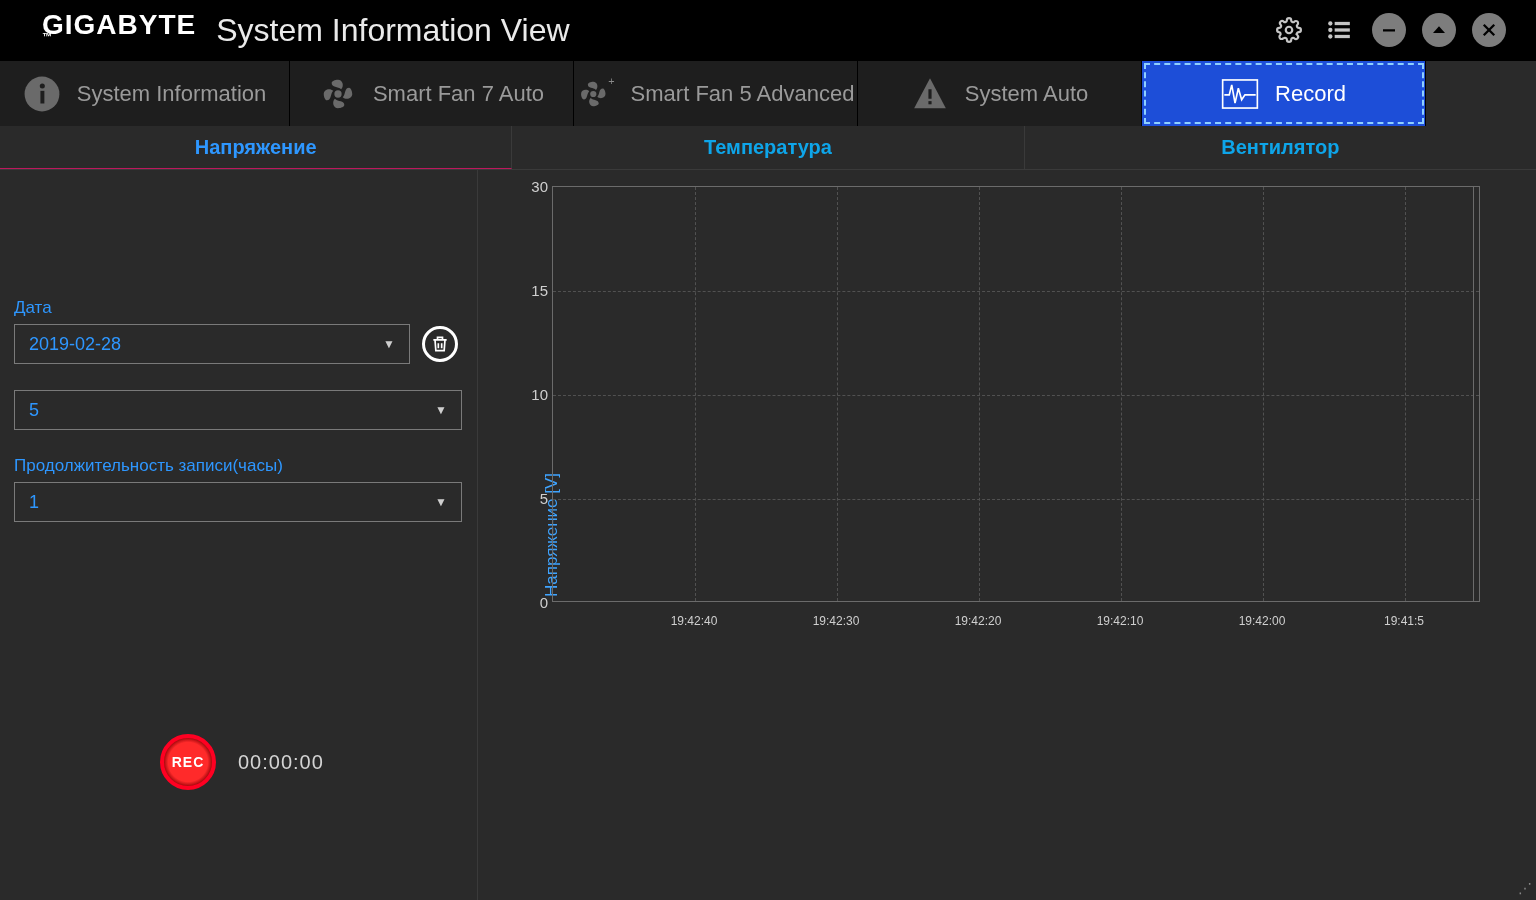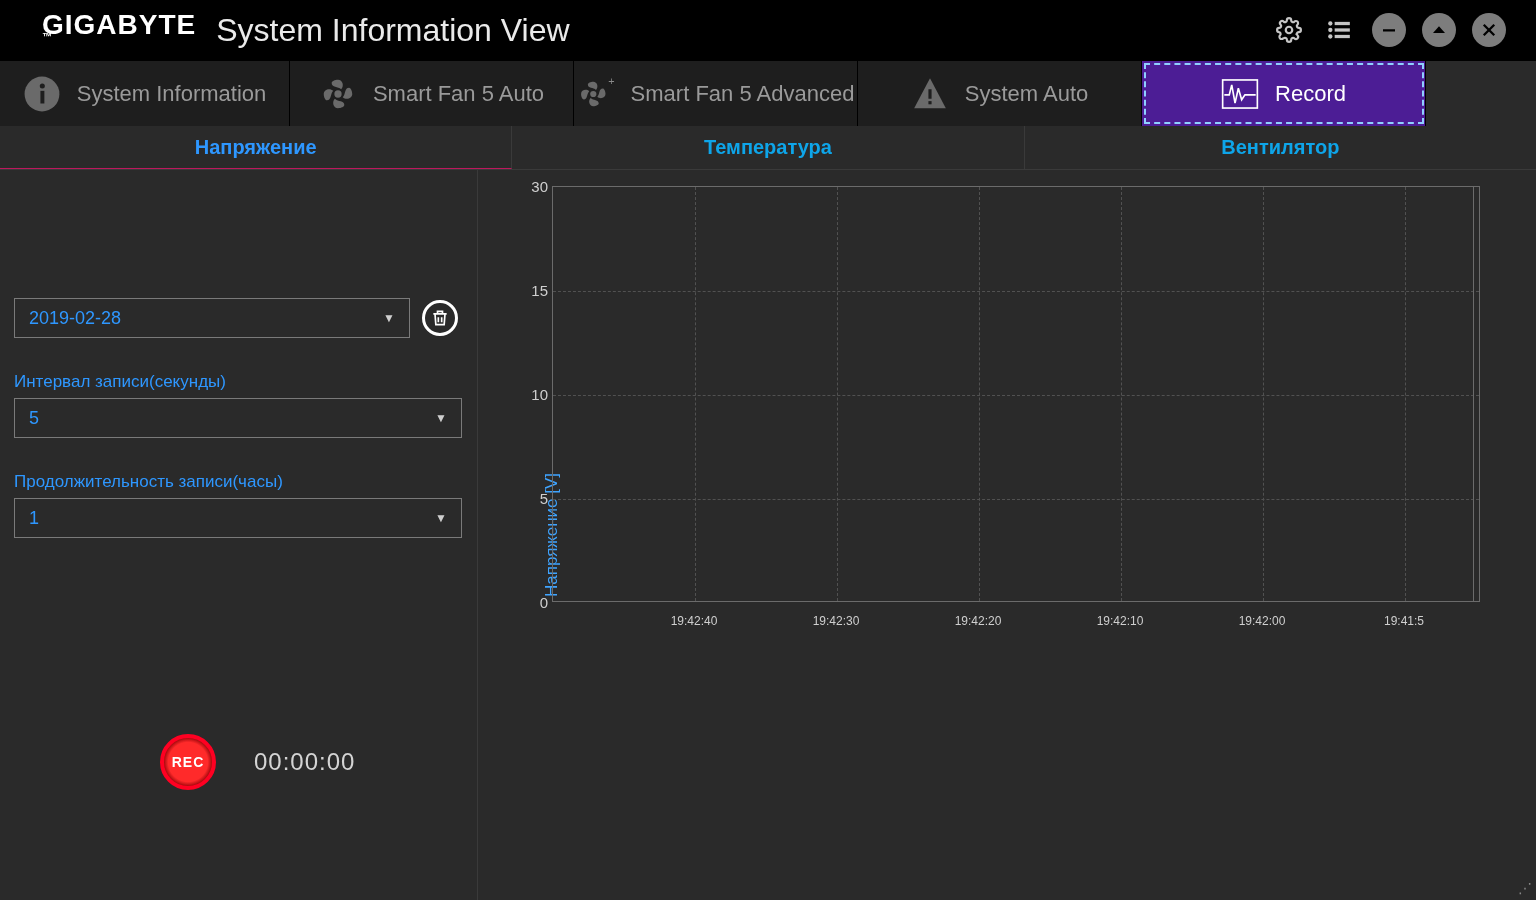--- a/index.html
+++ b/index.html
@@ -10,38 +10,38 @@
   .brand .tm { font-size:10px; margin-left:2px; position:relative; top:-10px; }
   .apptitle { color:#eaeaea; font-size:32px; font-weight:300; margin-left:22px; }
   .tb-spacer { flex:1; }
   .tb-icon { width:34px; height:34px; border-radius:50%; display:flex; align-items:center; justify-content:center; margin-left:16px; color:#c5c5c5; cursor:pointer; }
   .tb-icon.circle { background:#7d7d7d; color:#000; font-weight:bold; font-size:20px; }
   .tb-icon.plain { font-size:28px; background:transparent; border-radius:0;}
   
   .tabs { height:66px; display:flex; border-top:1px solid #000; }
   .tab { flex:0 0 284px; display:flex; align-items:center; justify-content:center; gap:16px; color:#9a9a9a; font-size:22px; font-weight:500; background:#1e1e1e; border-right:1px solid #000; cursor:pointer; }
   .tab .ticon { width:38px; height:38px; display:flex; align-items:center; justify-content:center; }
-  .tab.active { background:#4c1d95; color:#fff; outline:2px dashed #8fd0ff; outline-offset:-4px; }
+  .tab.active { background:#1d4ed8; color:#fff; outline:2px dashed #8fd0ff; outline-offset:-4px; }
   
   .subtabs { height:44px; display:flex; border-bottom:1px solid #3a3a3a; }
   .subtab { flex:1; display:flex; align-items:center; justify-content:center; font-size:20px; font-weight:600; color:#0ea5e9; cursor:pointer; border-right:1px solid #3a3a3a; }
   .subtab:last-child { border-right:none; }
   .subtab.active { color:#2e97ff; border-bottom:1px solid #be185d; }
   
   .main { display:flex; height:730px; }
   .left { width:478px; padding:128px 14px 0 14px; position:relative; border-right:1px solid #3a3a3a; }
   .field-label { color:#2e97ff; font-size:17px; margin-bottom:6px; }
-  .field-row { display:flex; align-items:center; gap:12px; margin-bottom:34px; }
+  .field-row { display:flex; align-items:center; gap:12px; margin-bottom:26px; }
   .select { flex:0 0 396px; height:40px; border:1px solid #7a7a7a; background:transparent; color:#2e97ff; padding:0 14px; display:flex; align-items:center; justify-content:space-between; font-size:18px; cursor:pointer; }
   .select.full { flex:0 0 448px; }
   .select .caret { color:#cfcfcf; font-size:12px; }
   .trash { width:36px; height:36px; border:3px solid #fff; border-radius:50%; display:flex; align-items:center; justify-content:center; color:#fff; cursor:pointer; }
   .rec-row { position:absolute; left:160px; bottom:110px; display:flex; align-items:center; gap:22px; }
   .rec-btn { width:56px; height:56px; border-radius:50%; border:4px solid #ff0022; background:radial-gradient(circle at 50% 50%, #ff2a2a 0 58%, #8a0005 75%); display:flex; align-items:center; justify-content:center; color:#fff; font-weight:bold; font-size:14px; letter-spacing:1px; cursor:pointer; }
-  .rec-time { color:#d4d4d4; font-size:24px; letter-spacing:1px;margin-left:16px;}
+  .rec-time { color:#d4d4d4; font-size:20px; letter-spacing:1px;}
   
   .right { flex:1; position:relative; padding:10px 10px 0 56px; }
   .ylab { position:absolute; left:12px; top:50%; transform:translateY(-50%) rotate(-90deg); transform-origin:center; color:#3fa4ff; font-size:17px; white-space:nowrap; }
   .plot { position:absolute; left:74px; top:16px; width:928px; height:416px; border:1px solid #6b6b6b; }
   .vgrid, .hgrid { position:absolute; background:transparent; }
   .vgrid { top:0; bottom:0; border-left:1px dashed #515151; }
   .hgrid { left:0; right:0; border-top:1px dashed #515151; }
   .ytick { position:absolute; left:50px; color:#cfcfcf; font-size:15px; transform:translateY(-50%); text-align:right; width:20px;}
   .xtick { position:absolute; top:444px; color:#cfcfcf; font-size:12px; transform:translateX(-50%); white-space:nowrap;}
   
@@ -102,21 +102,21 @@
       </span>
     <span>System Information</span>
   </div>
   <div class="tab">
     <span class="ticon">
         <svg width="38" height="38" viewBox="0 0 24 24" fill="#6a6a6a">
           <circle cx="12" cy="12" r="2.3"></circle>
           <path d="M12 3c3 0 4 4 2 6-2-2-6-1-6-4 0-1 2-2 4-2zM21 12c0 3-4 4-6 2 2-2 1-6 4-6 1 0 2 2 2 4zM12 21c-3 0-4-4-2-6 2 2 6 1 6 4 0 1-2 2-4 2zM3 12c0-3 4-4 6-2-2 2-1 6-4 6-1 0-2-2-2-4z"></path>
         </svg>
       </span>
-    <span>Smart Fan 5 Auto</span>
+    <span>Smart Fan 7 Auto</span>
   </div>
   <div class="tab">
     <span class="ticon">
         <svg width="42" height="38" viewBox="0 0 28 24" fill="#6a6a6a">
           <circle cx="12" cy="12" r="2.3"></circle>
           <path d="M12 3c3 0 4 4 2 6-2-2-6-1-6-4 0-1 2-2 4-2zM21 12c0 3-4 4-6 2 2-2 1-6 4-6 1 0 2 2 2 4zM12 21c-3 0-4-4-2-6 2 2 6 1 6 4 0 1-2 2-4 2zM3 12c0-3 4-4 6-2-2 2-1 6-4 6-1 0-2-2-2-4z"></path>
           <text x="23" y="5" font-size="8" fill="#8a8a8a">+</text>
         </svg>
       </span>
     <span>Smart Fan 5 Advanced</span>
@@ -144,33 +144,33 @@
 
 <div class="subtabs">
   <div class="subtab active">Напряжение</div>
   <div class="subtab">Температура</div>
   <div class="subtab">Вентилятор</div>
 </div>
 
 <div class="main">
   <div class="left">
 
+    <div class="field-label">Дата</div>
     <div class="field-row">
       <div class="select">
         <span>2019-02-28</span>
         <span class="caret">▼</span>
       </div>
       <div class="trash">
         <svg width="20" height="20" viewBox="0 0 24 24" fill="none" stroke="#fff" stroke-width="2">
             <path d="M4 7h16M9 7V4h6v3M6 7l1 13h10l1-13M10 11v6M14 11v6"></path>
           </svg>
       </div>
     </div>
 
-    <div class="field-label">Интервал записи(секунды)</div>
     <div class="field-row">
       <div class="select full">
         <span>5</span>
         <span class="caret">▼</span>
       </div>
     </div>
 
     <div class="field-label">Продолжительность записи(часы)</div>
     <div class="field-row">
       <div class="select full">

